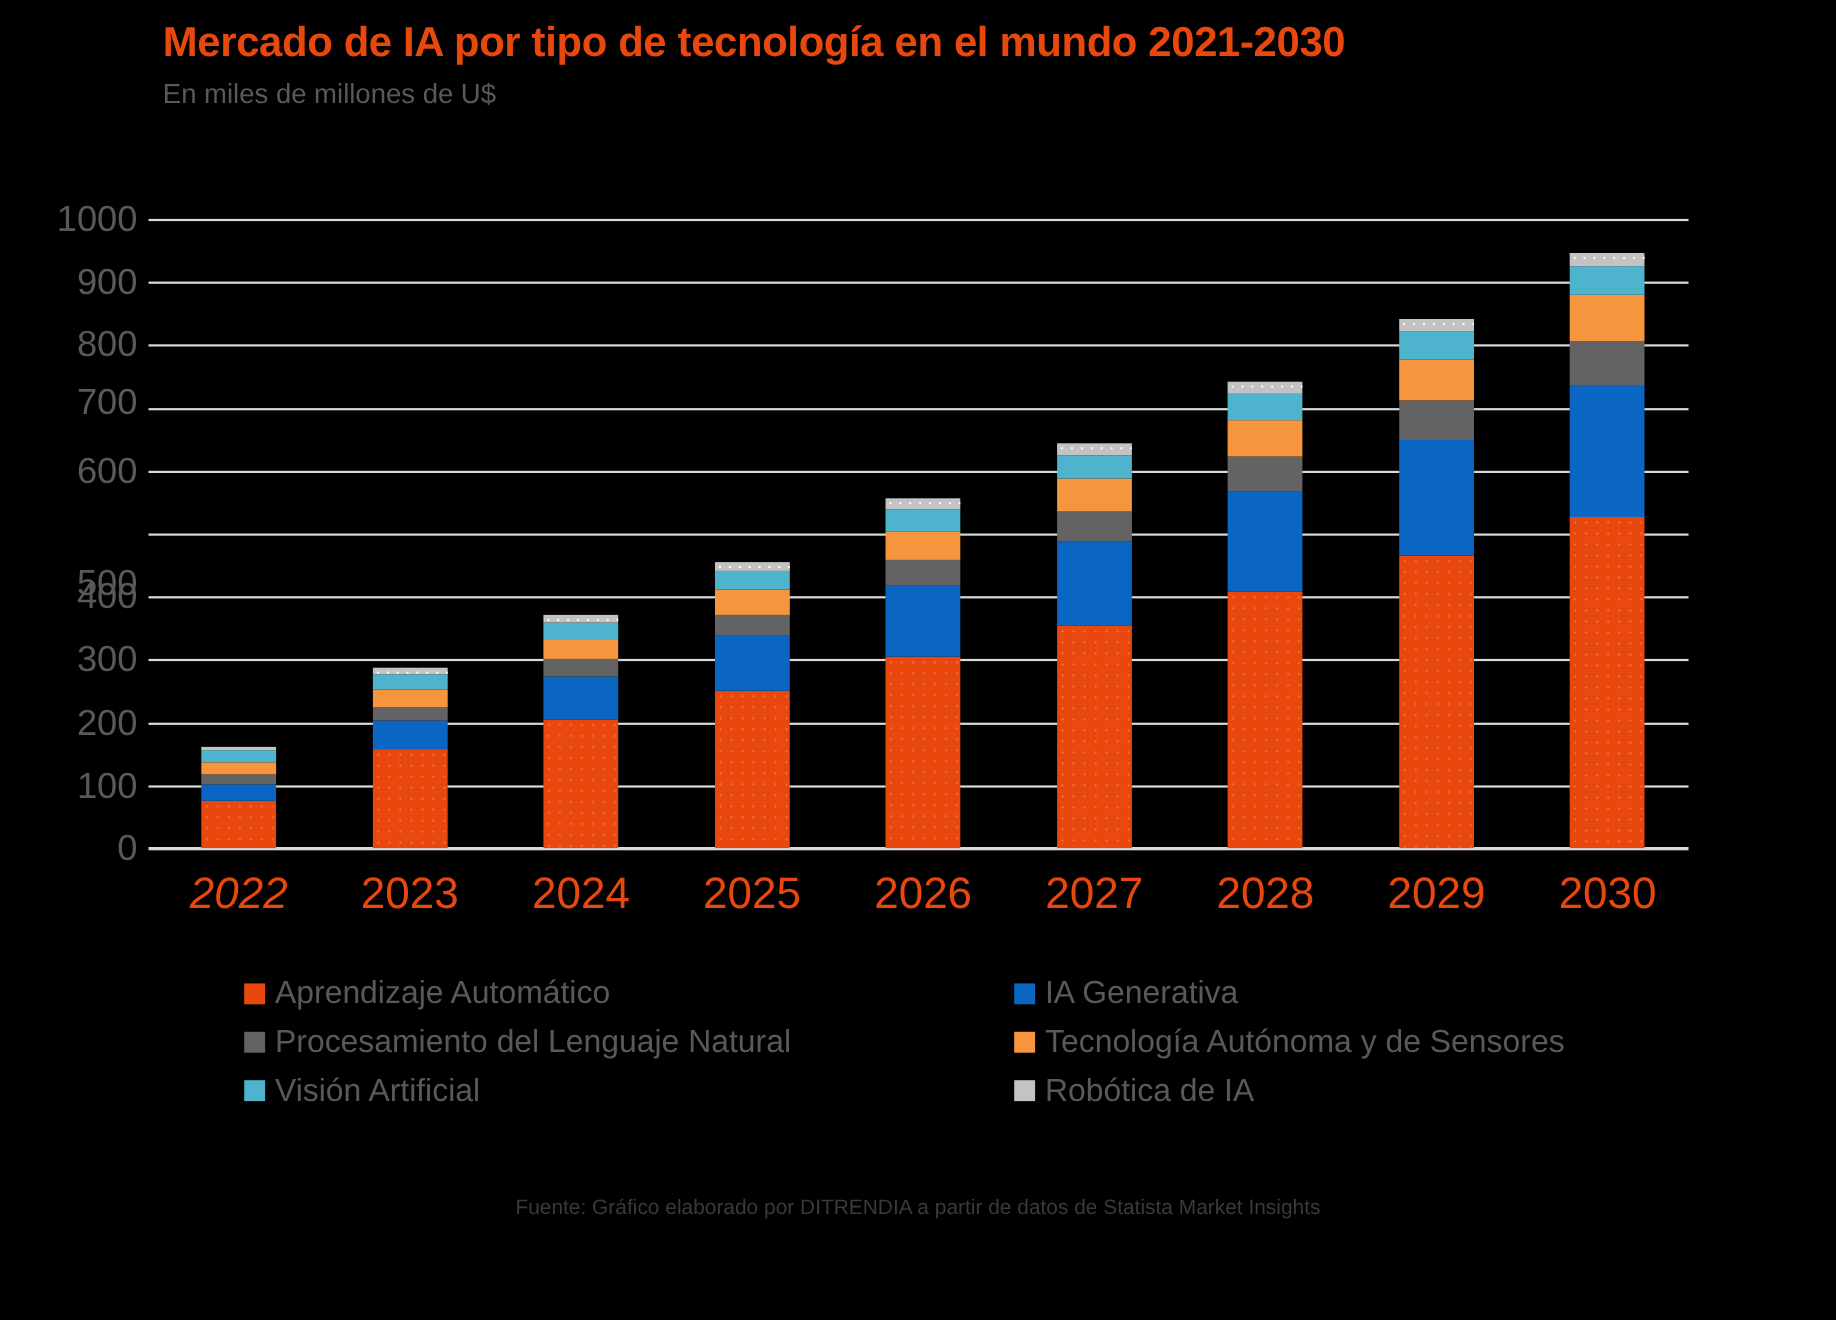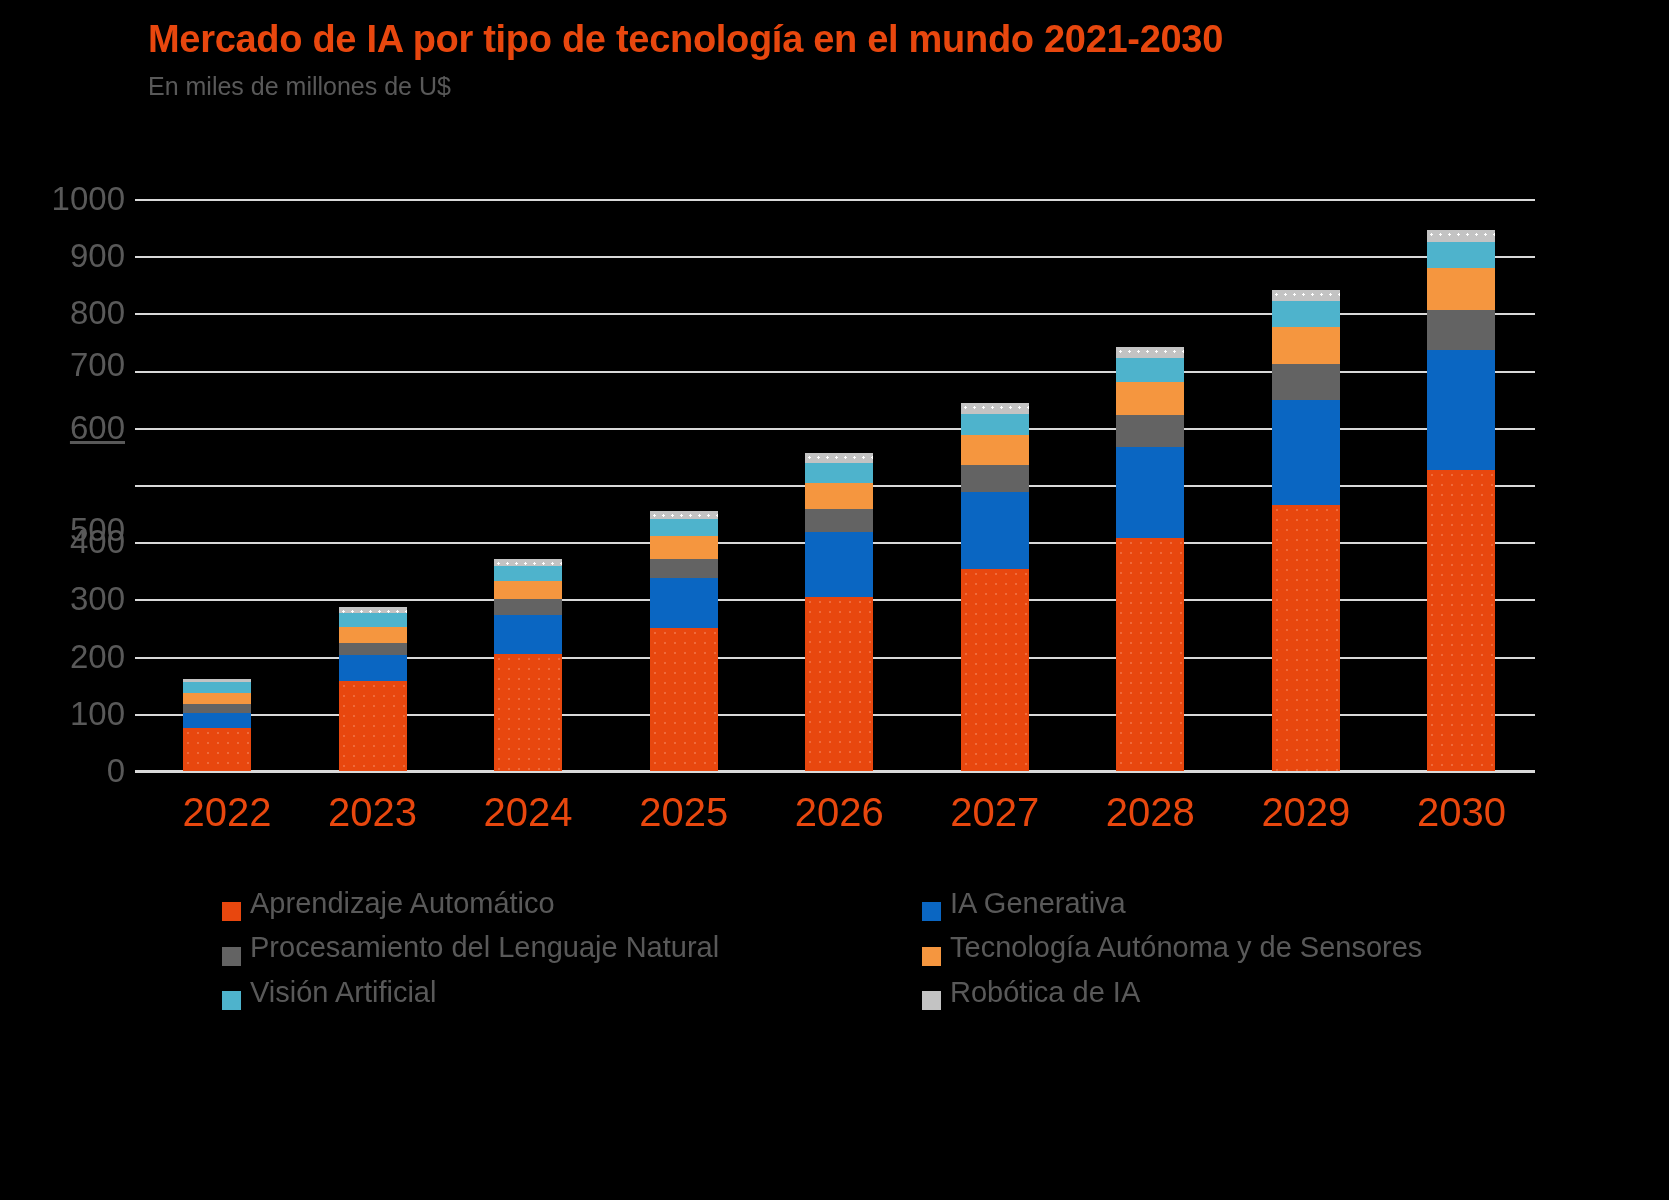--- a/index.html
+++ b/index.html
@@ -140,21 +140,21 @@
     top: 885px;
     width: 1320px;
   }
   .legend-row {
     display: flex;
     width: 100%;
     margin-bottom: 8px;
   }
   .legend-item {
     display: flex;
-    align-items: flex-end;
+    align-items: center;
     min-width: 0;
     padding-left: 30px;
   }
   .legend-item.col-left  { width: 700px; }
   .legend-item.col-right { width: 620px; }
   .legend-swatch {
     width: 19px;
     height: 19px;
     flex: 0 0 19px;
     margin-right: 9px;
@@ -186,21 +186,21 @@
   <div id="chart-title">Mercado de IA por tipo de tecnología en el mundo 2021-2030</div>
   <div id="chart-subtitle">En miles de millones de U$</div>
 
   <div id="y-axis">
       <div class="ytick" style="top: 771px;">0</div>
       <div class="ytick" style="top: 713.8px;">100</div>
       <div class="ytick" style="top: 656.6px;">200</div>
       <div class="ytick" style="top: 599.4px;">300</div>
       <div class="ytick" style="top: 542.2px;">400</div>
       <div class="ytick" style="top: 485px; margin-top: 45px;">500</div>
-      <div class="ytick" style="top: 427.8px; text-decoration: underline;">600</div>
+      <div class="ytick" style="top: 427.8px;">600</div>
       <div class="ytick" style="top: 365px;">700</div>
       <div class="ytick" style="top: 313.4px;">800</div>
       <div class="ytick" style="top: 256.2px;">900</div>
       <div class="ytick" style="top: 199px;">1000</div>
     </div>
 
   <div id="plot-area">
       <div class="gridline" style="top: 514.8px;"></div>
       <div class="gridline" style="top: 457.6px;"></div>
       <div class="gridline" style="top: 400.4px;"></div>
@@ -283,21 +283,21 @@
         <div class="seg seg-ml" style="height: 300.872px; bottom: 0px;"></div>
         <div class="seg seg-gen" style="height: 120.12px; bottom: 300.872px;"></div>
         <div class="seg seg-nlp" style="height: 40.04px; bottom: 420.992px;"></div>
         <div class="seg seg-auto" style="height: 41.756px; bottom: 461.032px;"></div>
         <div class="seg seg-vision" style="height: 25.74px; bottom: 502.788px;"></div>
         <div class="seg seg-robotics" style="height: 12.584px; bottom: 528.528px;"></div>
       </div>
     </div>
 
   <div id="x-axis">
-      <div class="xtick" style="left: 12px;">2022</div>
+      <div class="xtick" style="left: 2px; font-style: italic;">2022</div>
       <div class="xtick" style="left: 157.556px;">2023</div>
       <div class="xtick" style="left: 313.111px;">2024</div>
       <div class="xtick" style="left: 468.667px;">2025</div>
       <div class="xtick" style="left: 624.222px;">2026</div>
       <div class="xtick" style="left: 779.778px;">2027</div>
       <div class="xtick" style="left: 935.333px;">2028</div>
       <div class="xtick" style="left: 1090.89px;">2029</div>
       <div class="xtick" style="left: 1246.44px;">2030</div>
     </div>
 
@@ -327,14 +327,15 @@
           <span class="legend-swatch" style="background: rgb(78, 179, 204);"></span>
           <span class="legend-label">Visión Artificial</span>
         </div>
         <div class="legend-item col-right">
           <span class="legend-swatch" style="background: rgb(195, 195, 195);"></span>
           <span class="legend-label">Robótica de IA</span>
         </div>
       </div>
     </div>
 
+  <div id="source-note">Fuente: Gráfico elaborado por DITRENDIA a partir de datos de Statista Market Insights</div>
 
 </div>
 
 </body></html>

